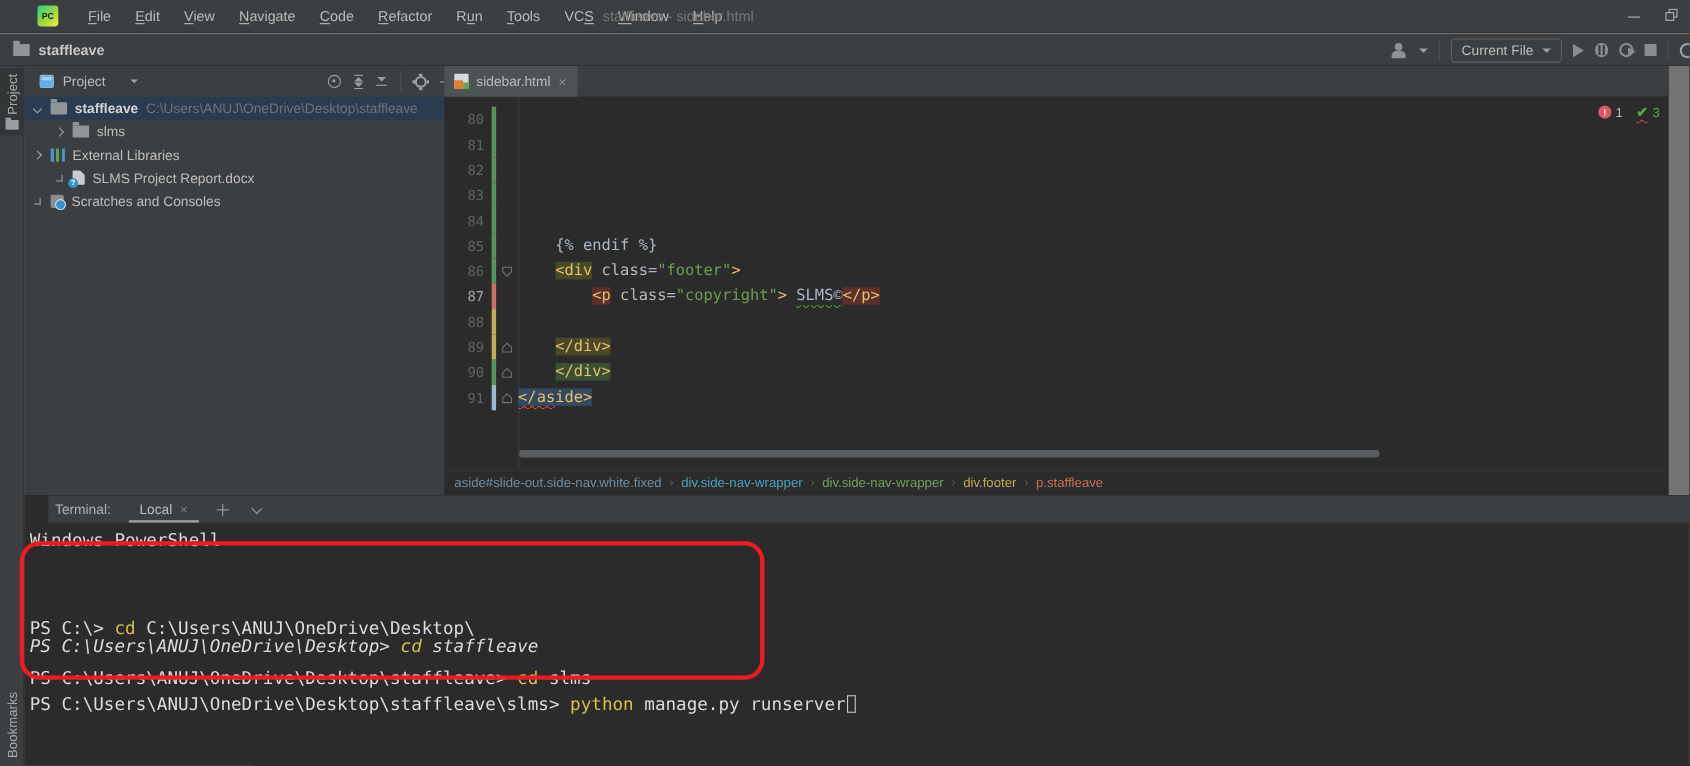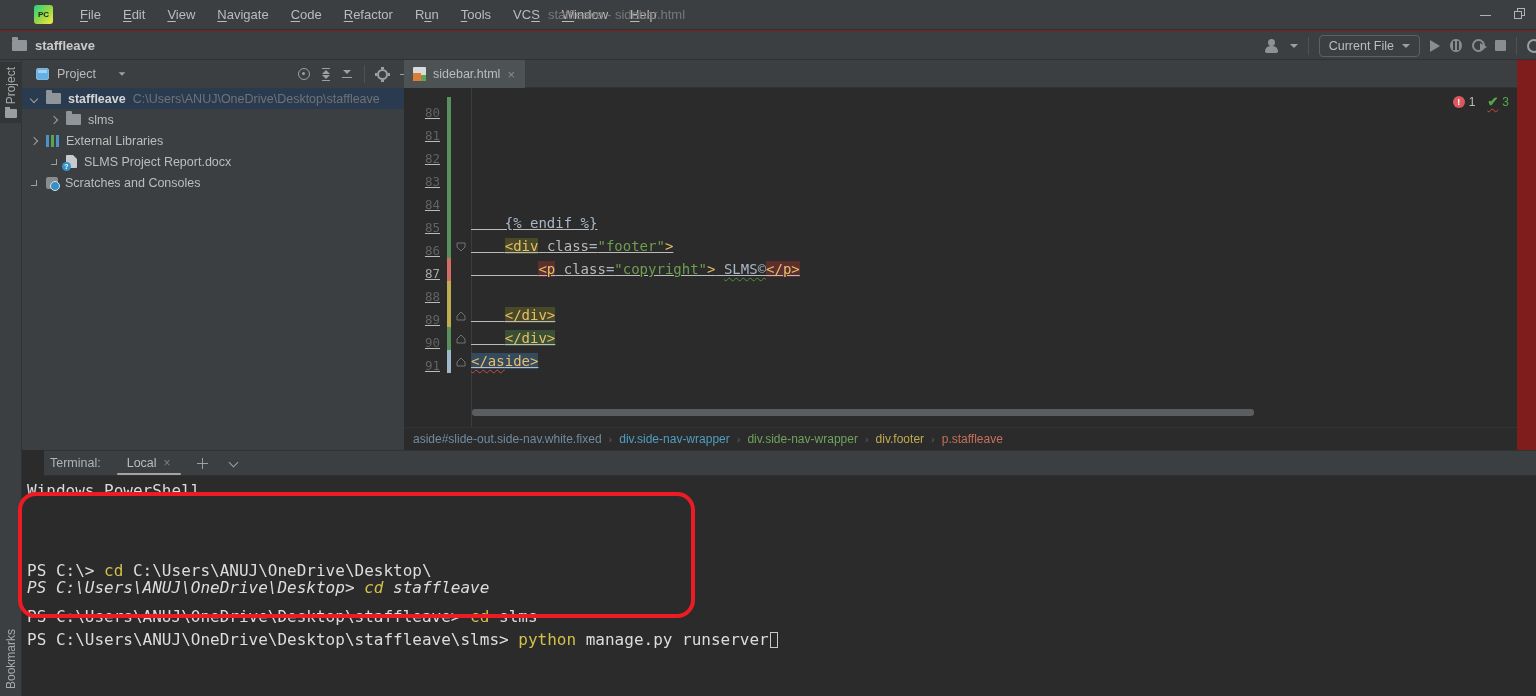--- a/index.html
+++ b/index.html
@@ -1,17 +1,17 @@
 <!DOCTYPE html>
 <html><head>
 <meta charset="utf-8">
 <style>
   * { margin:0; padding:0; box-sizing:border-box; }
   html,body { background:#202020; }
-  .app { position:relative; width:1536px; height:696px; background:#7f1d1d; overflow:hidden;
+  .app { position:relative; width:1536px; height:696px; background:#737373; overflow:hidden;
          font-family:"Liberation Sans", sans-serif; color:#bbbbbb; }
 
   
   .titlebar { position:absolute; left:0; top:0; width:1536px; height:30px; background:#3c3f41;
               border-bottom:1px solid #323232; display:flex; align-items:center; }
   .logo { width:19px; height:19px; margin-left:34px; border-radius:3px;
           background:linear-gradient(135deg,#1fd38a 0%,#8bd44a 45%,#f7ea3b 100%);
           color:#10251a; font-size:8px; font-weight:bold; display:flex; align-items:center; justify-content:center; }
   .menus { display:flex; margin-left:18px; gap:4px; }
   .menu-item { padding:3px 9px; font-size:13px; color:#bbbbbb; cursor:default; }
@@ -114,21 +114,21 @@
   .tab { height:28px; display:flex; align-items:center; gap:7px; padding:0 10px 0 9px; background:#4d5255; }
   .tab-label { font-size:12.5px; color:#bcbcbc; }
   .tab-close { color:#8a8d8f; font-size:13px; line-height:1; }
   .html-ico { position:relative; width:13px; height:14px; background:#d9dadb; border-radius:1px; }
   .html-ico::before { content:""; position:absolute; left:0; bottom:0; width:8px; height:8px; background:#e07c3a; }
   .html-ico::after { content:""; position:absolute; right:0; bottom:0; width:5px; height:6px; background:#67a052; }
 
   .code { position:absolute; left:0; top:28px; width:100%; height:339px; padding-top:9px;
           font-family:"DejaVu Sans Mono", monospace; font-size:14px; }
   .gutter-line { position:absolute; left:67px; top:28px; width:1px; height:339px; background:#3a3d3e; }
-  .code-line { position:relative; height:23px; display:flex; align-items:flex-end;text-decoration:underline; }
+  .code-line { position:relative; height:23px; display:flex; align-items:center; }
   .ln { width:36px; text-align:right; font-size:12.5px; color:#606366; flex:none; }
   .ln.current { color:#a6a8aa; }
   .strip { width:4px; height:23px; margin-left:7px; flex:none; }
   .strip.g { background:#59915c; } .strip.y { background:#bfae4f; } .strip.o { background:#cf6e61; } .strip.b { background:#9fb8cc; }
   .fold { width:20px; height:23px; flex:none; display:flex; align-items:center; justify-content:center; }
   .codetext { white-space:pre; line-height:23px; }
   .txt { color:#a9b7c6; } .tag { color:#e8bf6a; } .attr { color:#bababa; } .str { color:#6e9e50; }
   .bg-olive { background:#494928; } .bg-maroon { background:#5c2f2c; } .bg-dgreen { background:#3a4f33; } .bg-dblue { background:#344a5f; }
   .sq-green { text-decoration:underline wavy #4e8f42 1px; text-underline-offset:3px; }
   .sq-red { text-decoration:underline wavy #cf4b43 1px; text-underline-offset:3px; }

